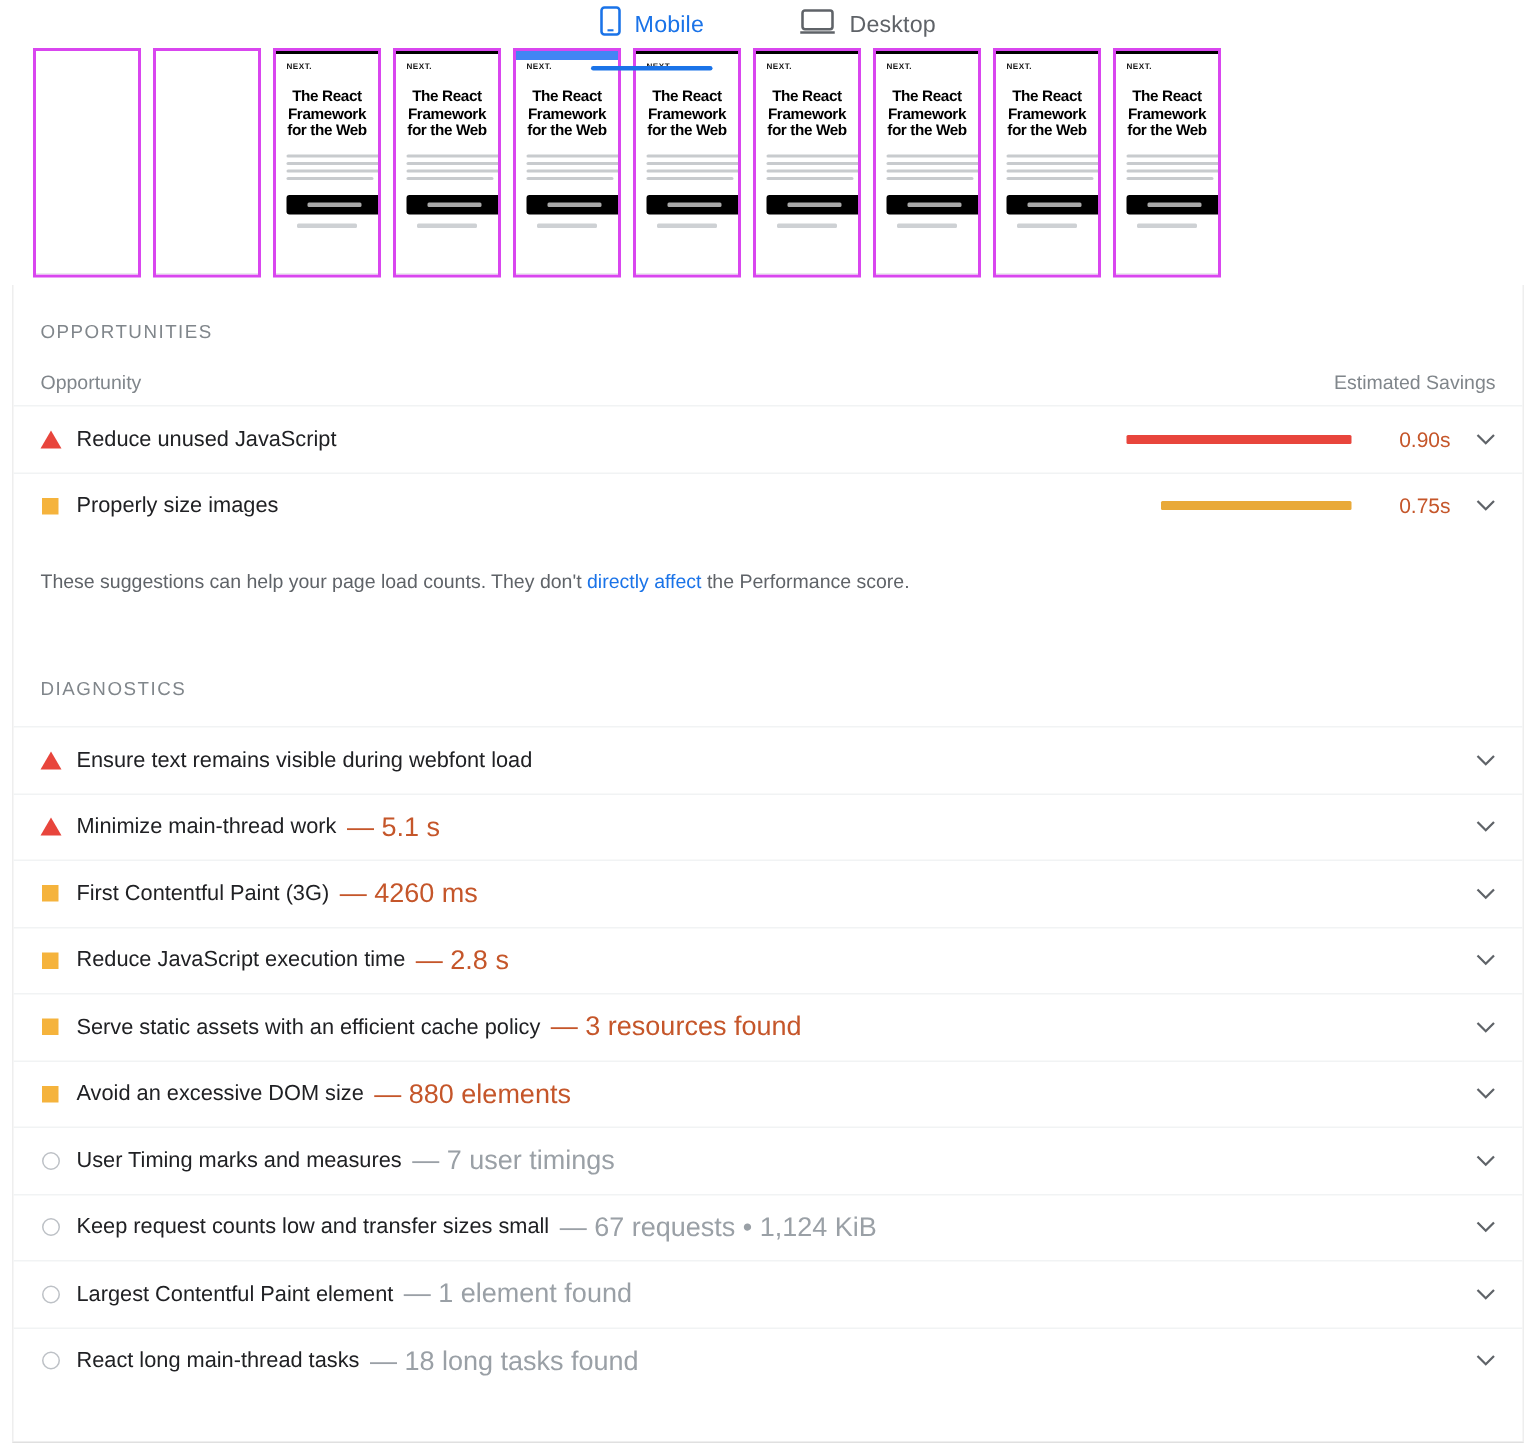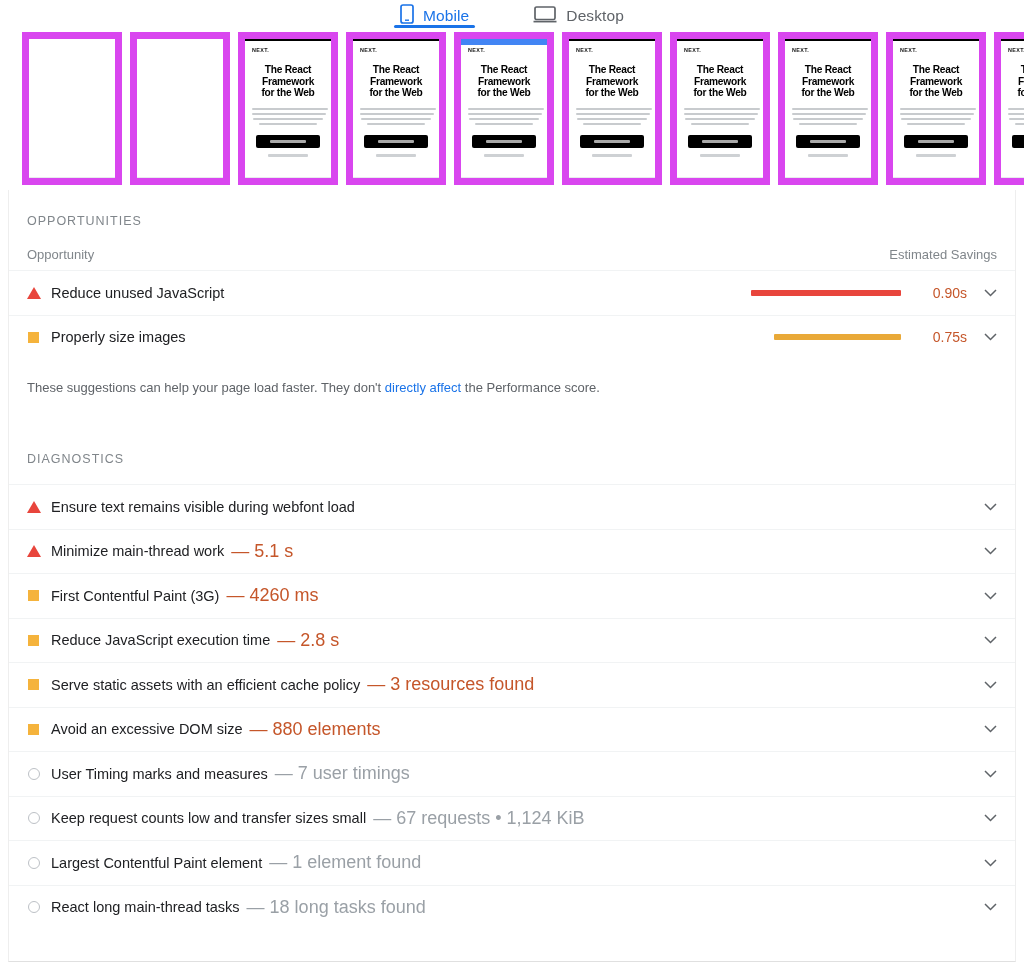--- a/index.html
+++ b/index.html
@@ -13,44 +13,44 @@
 
   
   .device-tabs {
     position: absolute; top: 0; left: 0; width: 1024px; height: 38px;
     display: flex; justify-content: center; align-items: flex-start;
     gap: 52px;
     z-index: 5;
   }
   .device-tab {
     display: flex; align-items: center; gap: 9px;
-    padding: 4px 6px 0 6px;
+    padding: 4px 6px 18px 6px;
     font-size: 15.5px; letter-spacing: .1px;
     cursor: pointer; position: relative;
   }
   .device-tab.active { color: #1a73e8; }
   .device-tab.inactive { color: #5f6368; }
   .device-tab.active::after {
     content: ""; position: absolute; left: 0; right: 0; bottom: 0;
     height: 3px; background: #1a73e8; border-radius: 2px;
   }
   .tab-icon { display: block; }
 
   
   .filmstrip {
     position: absolute; top: 32px; left: 0; width: 1024px; height: 160px;
     display: flex; align-items: flex-start;
     padding-left: 22px; gap: 0;
     overflow: hidden;
   }
   .thumb {
-    width: 100px; height: 153px;
+    width: 72px; height: 153px;
     margin-right: 8px;
     background: #ffffff;
-    border: 7px solid #d946ef;
+    border: 2px solid #d946ef;
     position: relative; flex: none;
     overflow: hidden;
   }
   .thumb .topbar {
     position: absolute; top: -1px; left: -1px; right: -1px; height: 3px;
     background: #000000;
   }
   .thumb.selected .topbar { background: #4285f4; height: 7px; }
   .thumb-inner { padding: 8px 7px 0 7px; }
   .nextlogo {
@@ -414,21 +414,21 @@
         <span class="savings">0.75s</span>
         <span class="chev">
           <svg width="13" height="8" viewBox="0 0 13 8">
             <polyline points="1,1 6.5,6.5 12,1" fill="none" stroke="#5f6368" stroke-width="1.5"></polyline>
           </svg>
         </span>
       </div>
     </div>
 
   <div class="note">
-    <span>These suggestions can help your page load faster. They don't </span><a href="#">directly affect</a><span> the Performance score.</span>
+    <span>These suggestions can help your page load counts. They don't </span><a href="#">directly affect</a><span> the Performance score.</span>
   </div>
 
   <div class="section-title" style="margin-top:57px">DIAGNOSTICS</div>
   <div class="audit-list" id="diagnostics-list" style="margin-top:18px">
       <div class="audit-row">
         <span class="sev">
           <span class="sev-tri"></span>
         </span>
         <span class="audit-title">Ensure text remains visible during webfont load</span>
         <span class="audit-spacer"></span>

